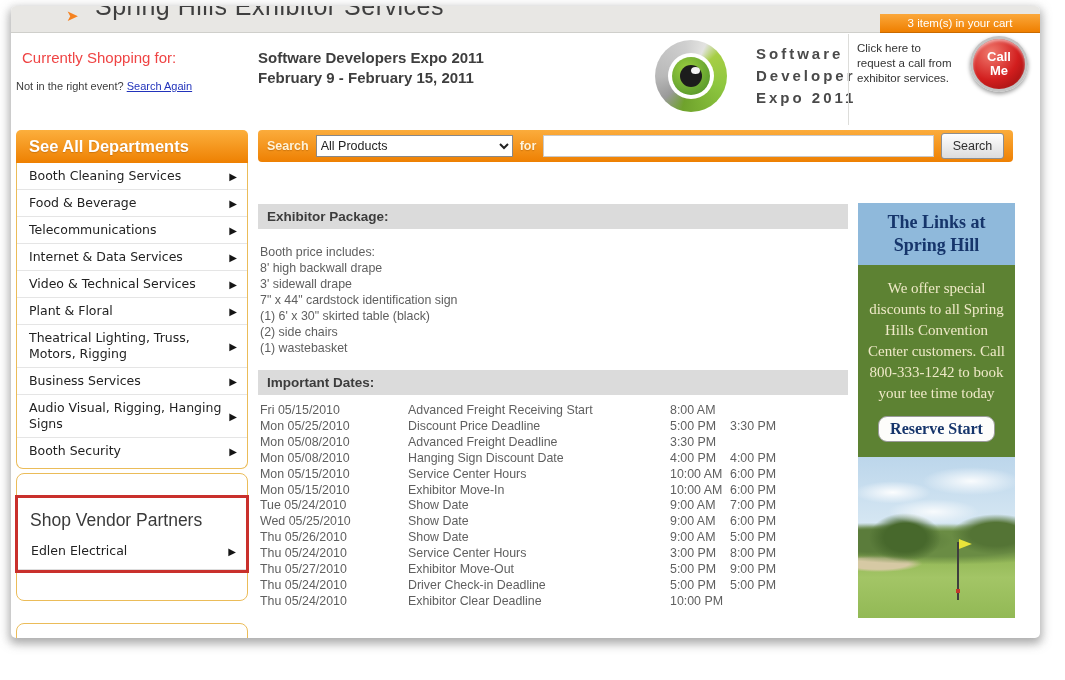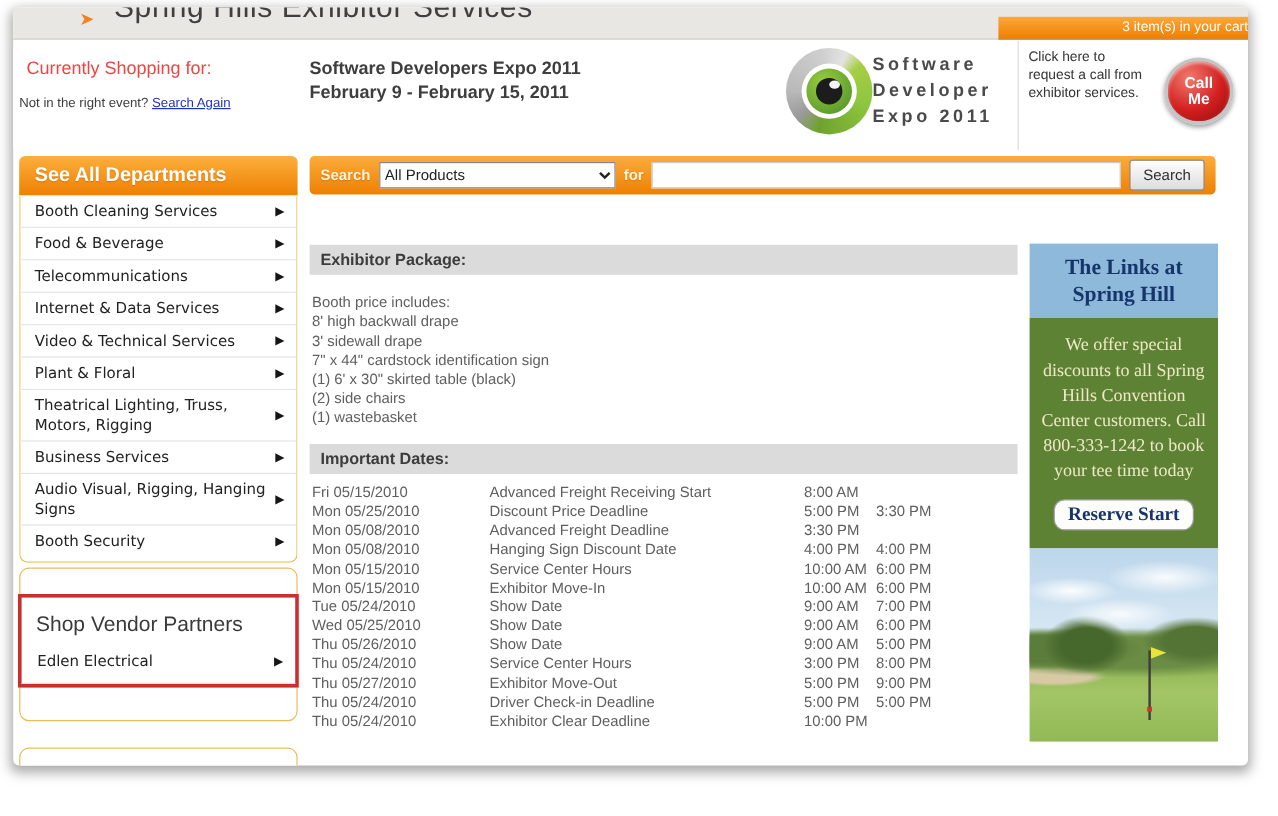--- a/index.html
+++ b/index.html
@@ -10,47 +10,47 @@
     background:#fff; border-radius:5px;
     box-shadow:0 4px 10px 2px rgba(105,105,105,0.55);
     overflow:hidden;
   }
 
   
   .top-strip { position:absolute; left:0; top:0; width:100%; height:27px; background:#E8E7E4; border-bottom:1px solid #CFCFCB; overflow:hidden; }
   .top-title { position:absolute; left:84px; top:-14px; font-size:25px; color:#3F3F3F; letter-spacing:0.5px; white-space:nowrap; }
   .crumb-arrow { position:absolute; left:55px; top:1px; color:#F58220; font-size:15px; }
   .cart-bar {
-    position:absolute; right:0; top:8px; width:208px; height:19px;
+    position:absolute; right:0; top:8px; width:160px; height:19px;
     background:linear-gradient(180deg,#FBA83B 0%,#EF7F00 100%);
     border-bottom:1px solid #C96A00;
-    color:#FFF; font-size:11.5px; text-align:right; line-height:19px; cursor:pointer;
+    color:#FFF; font-size:11.5px; text-align:center; line-height:19px; cursor:pointer;
   }
 
   
   .header-row { position:absolute; left:0; top:28px; width:100%; height:91px; background:#fff; }
   .shopping-label { position:absolute; left:11px; top:15px; font-size:15px; font-weight:normal; color:#ef4444; }
   .wrong-event { position:absolute; left:5px; top:46px; font-size:11px; color:#3E3E3E; }
   .wrong-event a { color:#2233BB; text-decoration:underline; cursor:pointer; }
   .event-block { position:absolute; left:247px; top:14px; font-size:15px; font-weight:bold; color:#3E3E3E; line-height:20px; }
 
-  .logo-block { position:absolute; left:644px; top:6px; display:flex; align-items:center; gap:0; }
+  .logo-block { position:absolute; left:644px; top:6px; display:flex; align-items:center; gap:29px; }
   .eye { position:relative; width:72px; height:72px; }
   .eye-ring { position:absolute; inset:0; border-radius:50%;
     background:conic-gradient(from -90deg, #B9B9B9 0deg, #CFCFCF 80deg, #E3E3E1 115deg, #A6CE44 140deg, #8DC63F 200deg, #6FA22C 285deg, #9A9A9A 320deg, #B9B9B9 360deg); }
   .eye-white { position:absolute; inset:13px; border-radius:50%; background:#fff; }
   .eye-iris { position:absolute; inset:17px; border-radius:50%; background:radial-gradient(circle at 38% 32%, #9ACD3F 0%, #5E9E2D 75%); }
   .eye-pupil { position:absolute; inset:25px; border-radius:50%; background:#1C1C1C; }
   .eye-glint { position:absolute; left:36px; top:27px; width:9px; height:7px; border-radius:50%; background:#F4F4F4; }
   .logo-text { font-size:15px; font-weight:bold; color:#4A4A4A; letter-spacing:3px; line-height:22px; white-space:nowrap; }
 
   .call-panel { position:absolute; right:0; top:0; width:192px; height:91px; border-left:1px solid #DDDDDA; padding:7px 8px; }
   .call-text { width:104px; font-size:11.5px; color:#333; line-height:15px; }
   .call-btn {
-    position:absolute; right:12px; top:14px; width:56px; height:56px; border-radius:50%;
+    position:absolute; right:12px; top:2px; width:56px; height:56px; border-radius:50%;
     background:radial-gradient(circle at 35% 28%, #F07A6E 0%, #D21E1E 55%, #8C0D0D 100%);
     border:3px solid #C4C4C4;
     box-shadow:0 2px 4px rgba(0,0,0,0.4), inset 0 2px 3px rgba(255,255,255,0.55);
     color:#fff; font-size:13px; font-weight:bold; text-align:center;
     display:flex; align-items:center; justify-content:center; line-height:14px;
     width:58px; cursor:pointer; padding:0 10px;
   }
 
   
   .sidebar { position:absolute; left:5px; top:124px; width:232px; }

